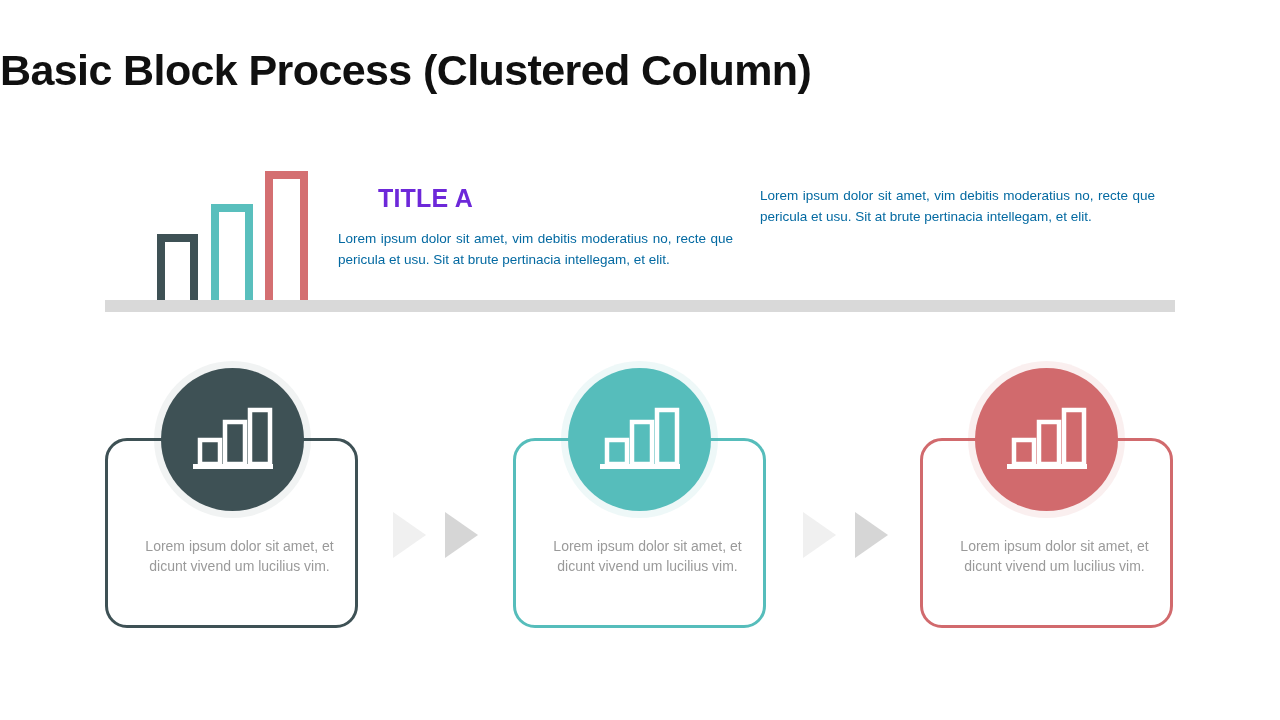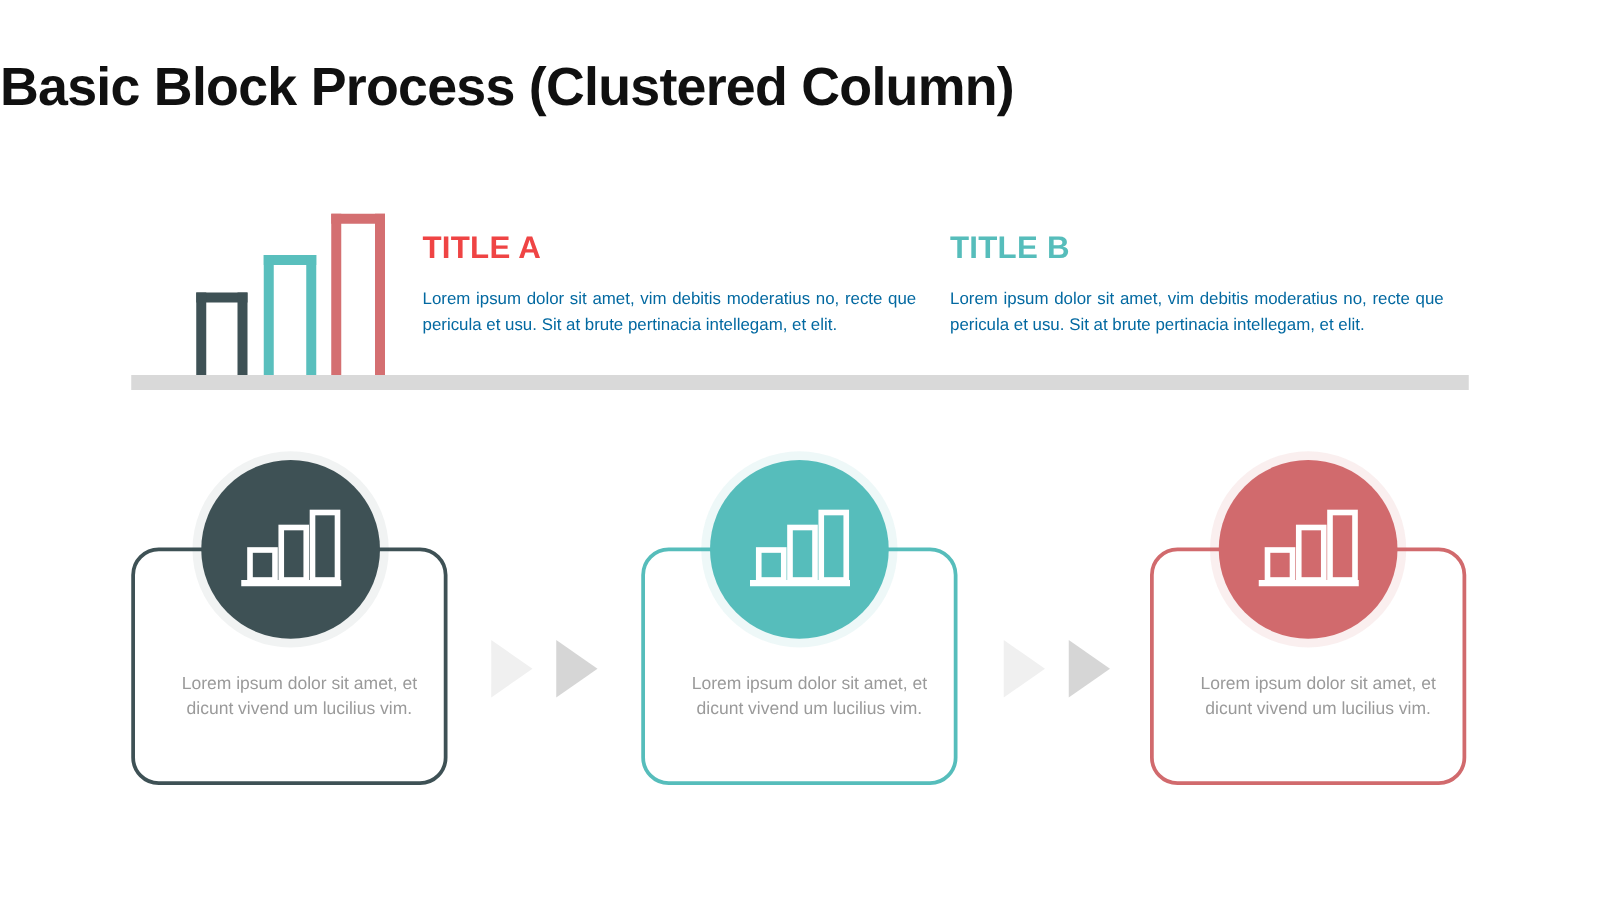--- a/index.html
+++ b/index.html
@@ -90,21 +90,21 @@
   }
   .topcol.col-a { left: 338px; }
   .topcol.col-b { left: 760px; }
   .topcol-title {
     font-size: 25px;
     font-weight: bold;
     letter-spacing: 0.2px;
     margin: 0 0 18px 0;
     line-height: 1;
   }
-  .topcol.col-a .topcol-title { color: #ef4444; }
+  .topcol.col-a .topcol-title { color: #6d28d9; margin-left: 40px; }
   .topcol.col-b .topcol-title { color: #56bdbb; }
   .topcol-body {
     font-size: 13.5px;
     line-height: 1.55;
     color: #0369a1;
     text-align: justify;
     width: 395px;
   }
 
   
@@ -195,21 +195,20 @@
   </div>
 
   <div class="baseline-band"></div>
 
   <div class="topcol col-a">
     <div class="topcol-title">TITLE A</div>
     <div class="topcol-body">Lorem ipsum dolor sit amet, vim debitis moderatius no, recte que pericula et usu. Sit at brute pertinacia intellegam, et elit.</div>
   </div>
 
   <div class="topcol col-b">
-    <div class="topcol-title">TITLE B</div>
     <div class="topcol-body">Lorem ipsum dolor sit amet, vim debitis moderatius no, recte que pericula et usu. Sit at brute pertinacia intellegam, et elit.</div>
   </div>
 
   <div class="card card-1">
     <div class="card-text">Lorem ipsum dolor sit amet, et dicunt vivend um lucilius vim.</div>
   </div>
 
   <div class="card card-2">
     <div class="card-text">Lorem ipsum dolor sit amet, et dicunt vivend um lucilius vim.</div>
   </div>

